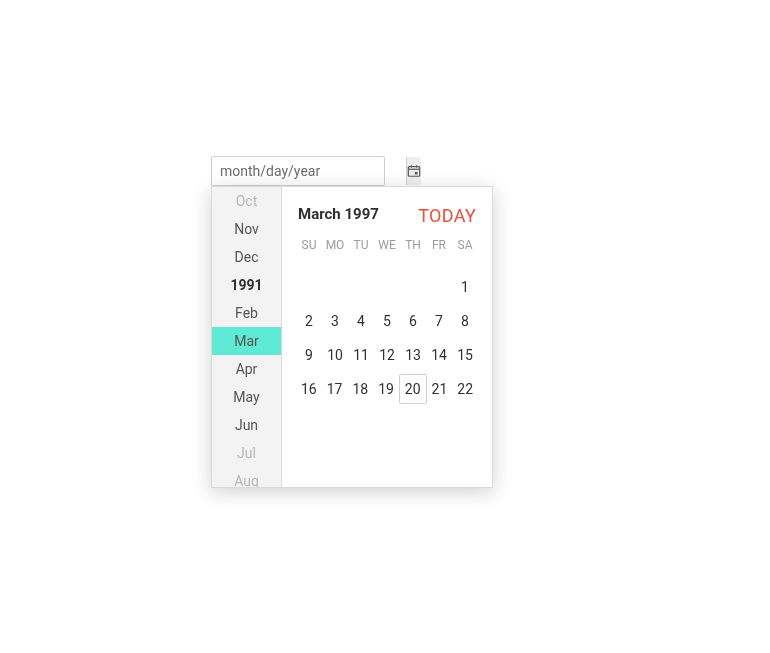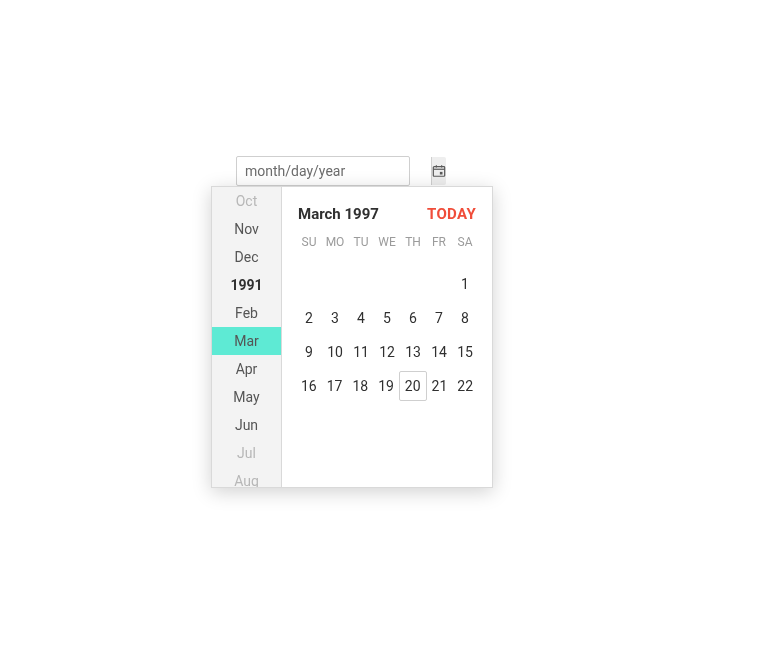--- a/index.html
+++ b/index.html
@@ -15,21 +15,21 @@
     --shadow:0 4px 18px rgba(0,0,0,.18);
     --radius:2px;
   }
   *{box-sizing:border-box;font-family:-apple-system,BlinkMacSystemFont,"Segoe UI",Roboto,Helvetica,Arial,sans-serif}
   body{margin:0;width:770px;height:653px;background:#fff;position:relative}
 
   .stage{position:absolute;left:211px;top:156px}
 
   .date-field{
     display:flex;align-items:stretch;width:174px;height:30px;
-    border:1px solid var(--border-alt);border-radius:var(--radius);background:#fff;margin-left:25px;
+    border:1px solid var(--border-alt);border-radius:var(--radius);background:#fff;
   }
   .date-field input{
     flex:1;border:none;outline:none;background:transparent;
     padding:0 8px;font-size:14px;color:var(--text-mid);
   }
   .date-field input::placeholder{color:#6c6c6c}
   .date-field .icon-btn{
     width:28px;display:flex;align-items:center;justify-content:center;
     background:#eee;border-left:1px solid var(--border-alt);border-radius:0 var(--radius) var(--radius) 0;
     cursor:pointer;
@@ -54,21 +54,21 @@
   .scroller .slot.year{font-weight:700;color:var(--text)}
   .scroller .slot.current{background:#5eead4;font-weight:400}
 
   .calendar{flex:1;overflow:hidden}
   .cal-block{padding:4px 14px 10px}
   .month-header{
     display:flex;justify-content:space-between;align-items:flex-start;
     padding:14px 2px 8px;
   }
   .month-header .label{font-size:15px;font-weight:700;color:var(--text)}
-  .month-header .today{font-size:15px;font-weight:700;color:var(--accent);letter-spacing:.3px;cursor:pointer}
+  .month-header .today{font-size:18px;font-weight:400;color:var(--accent);letter-spacing:.3px;cursor:pointer}
 
   .dow,.week{display:flex}
   .dow{margin:4px 0 20px}
   .dow span{flex:1;text-align:center;font-size:12px;color:var(--text-head);cursor:default}
 
   .week{margin-bottom:4px}
   .week span{
     flex:1;height:30px;display:flex;align-items:center;justify-content:center;
     font-size:14px;color:var(--text);border-radius:2px;cursor:pointer;
   }

